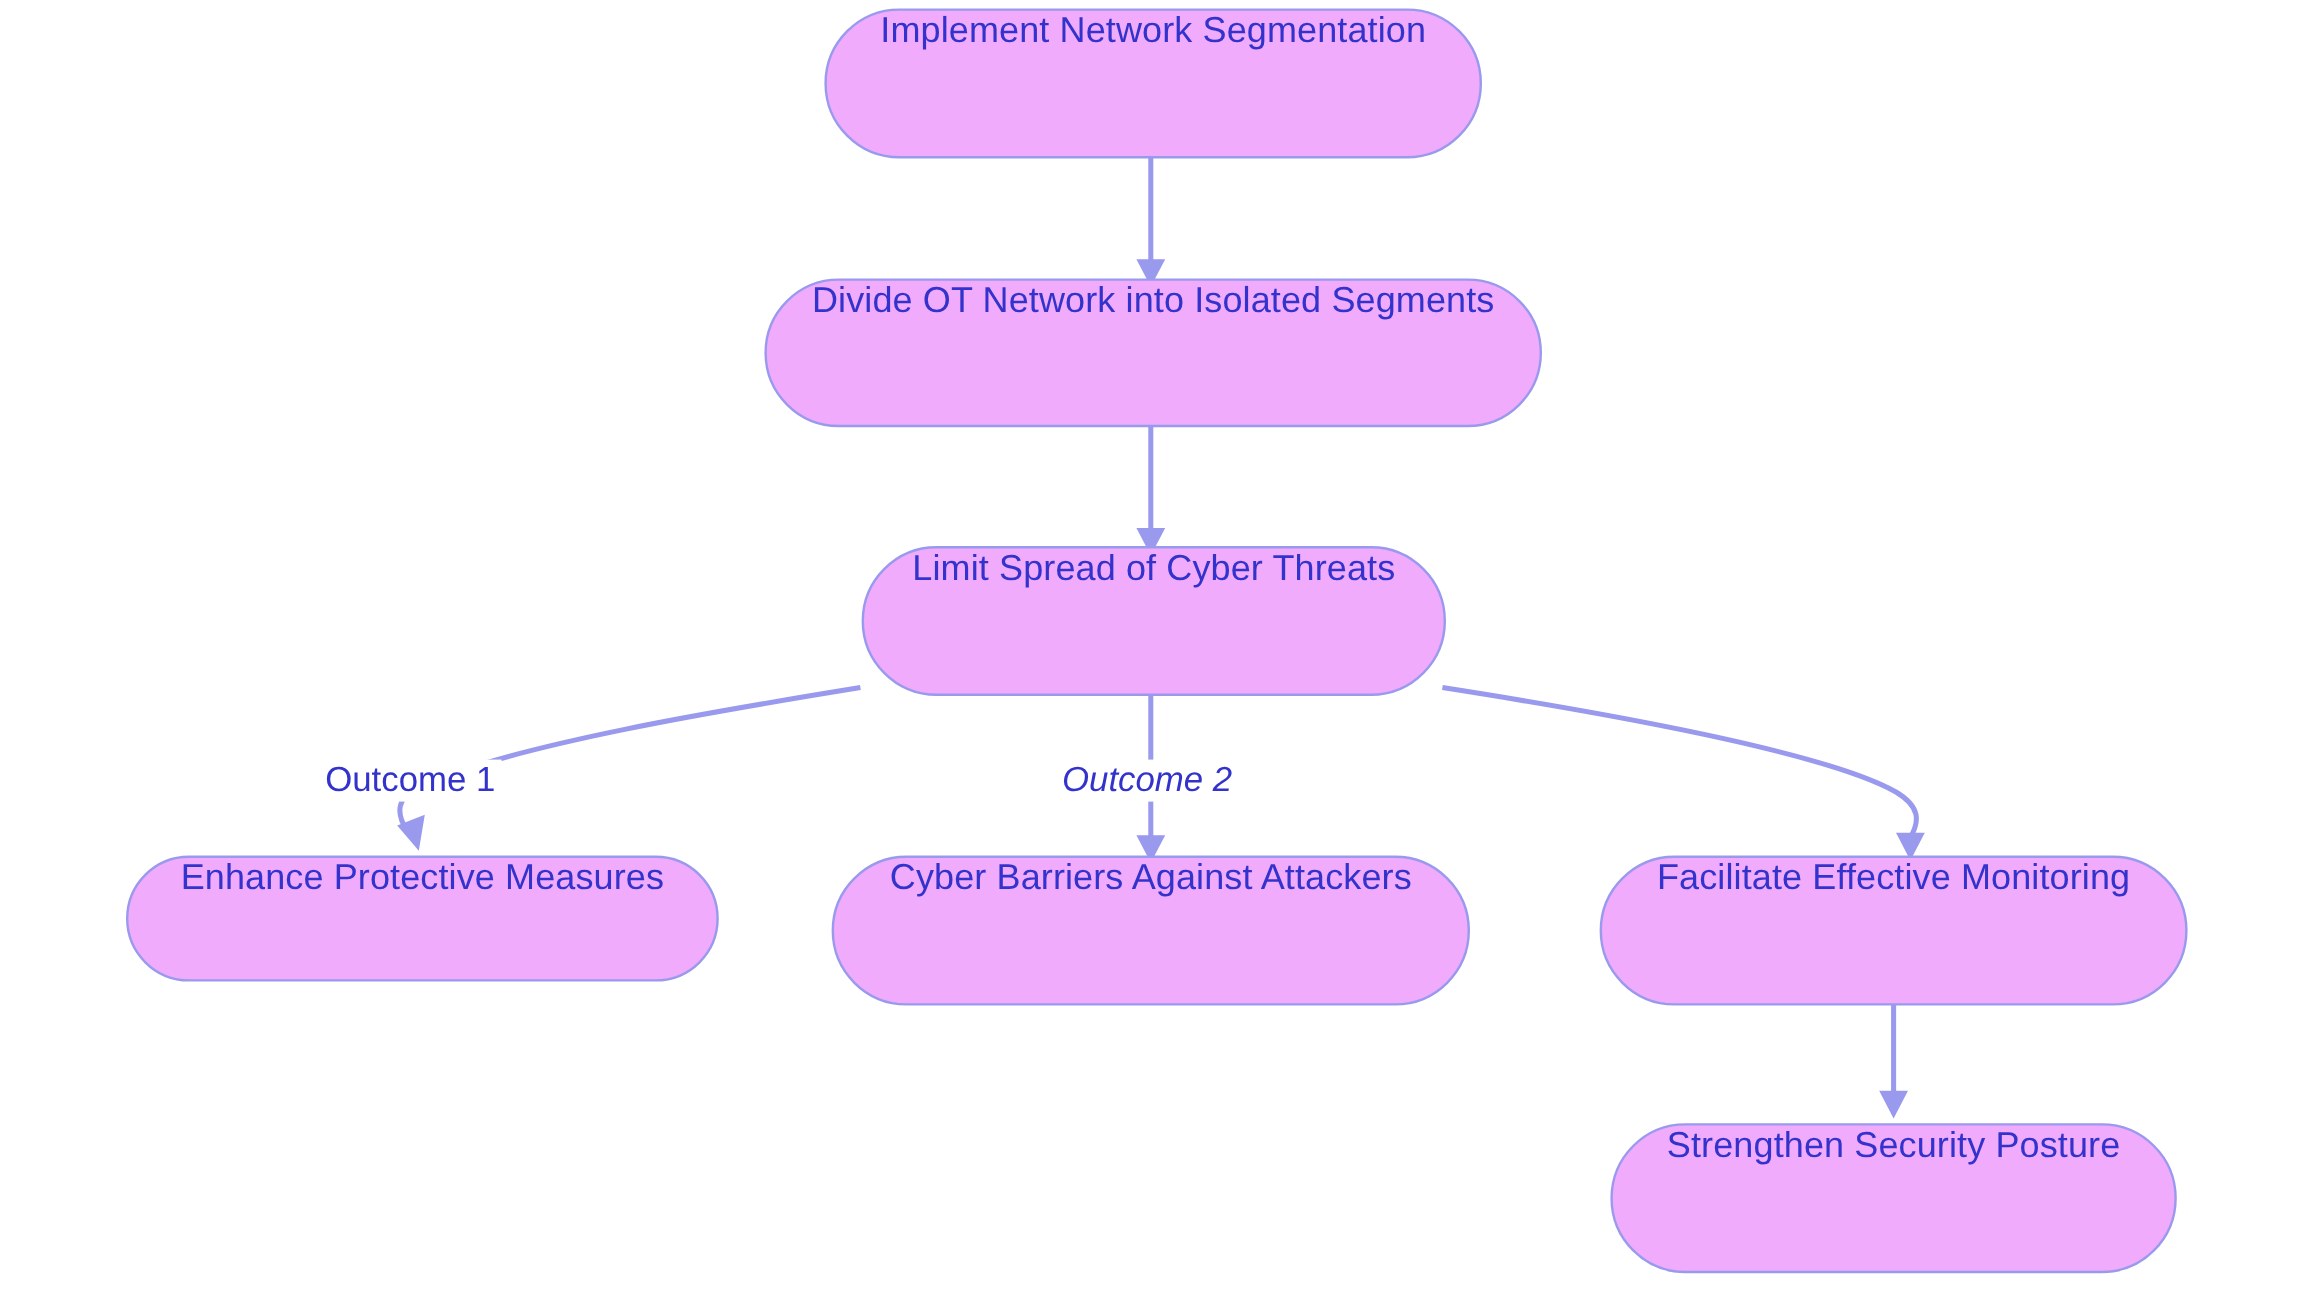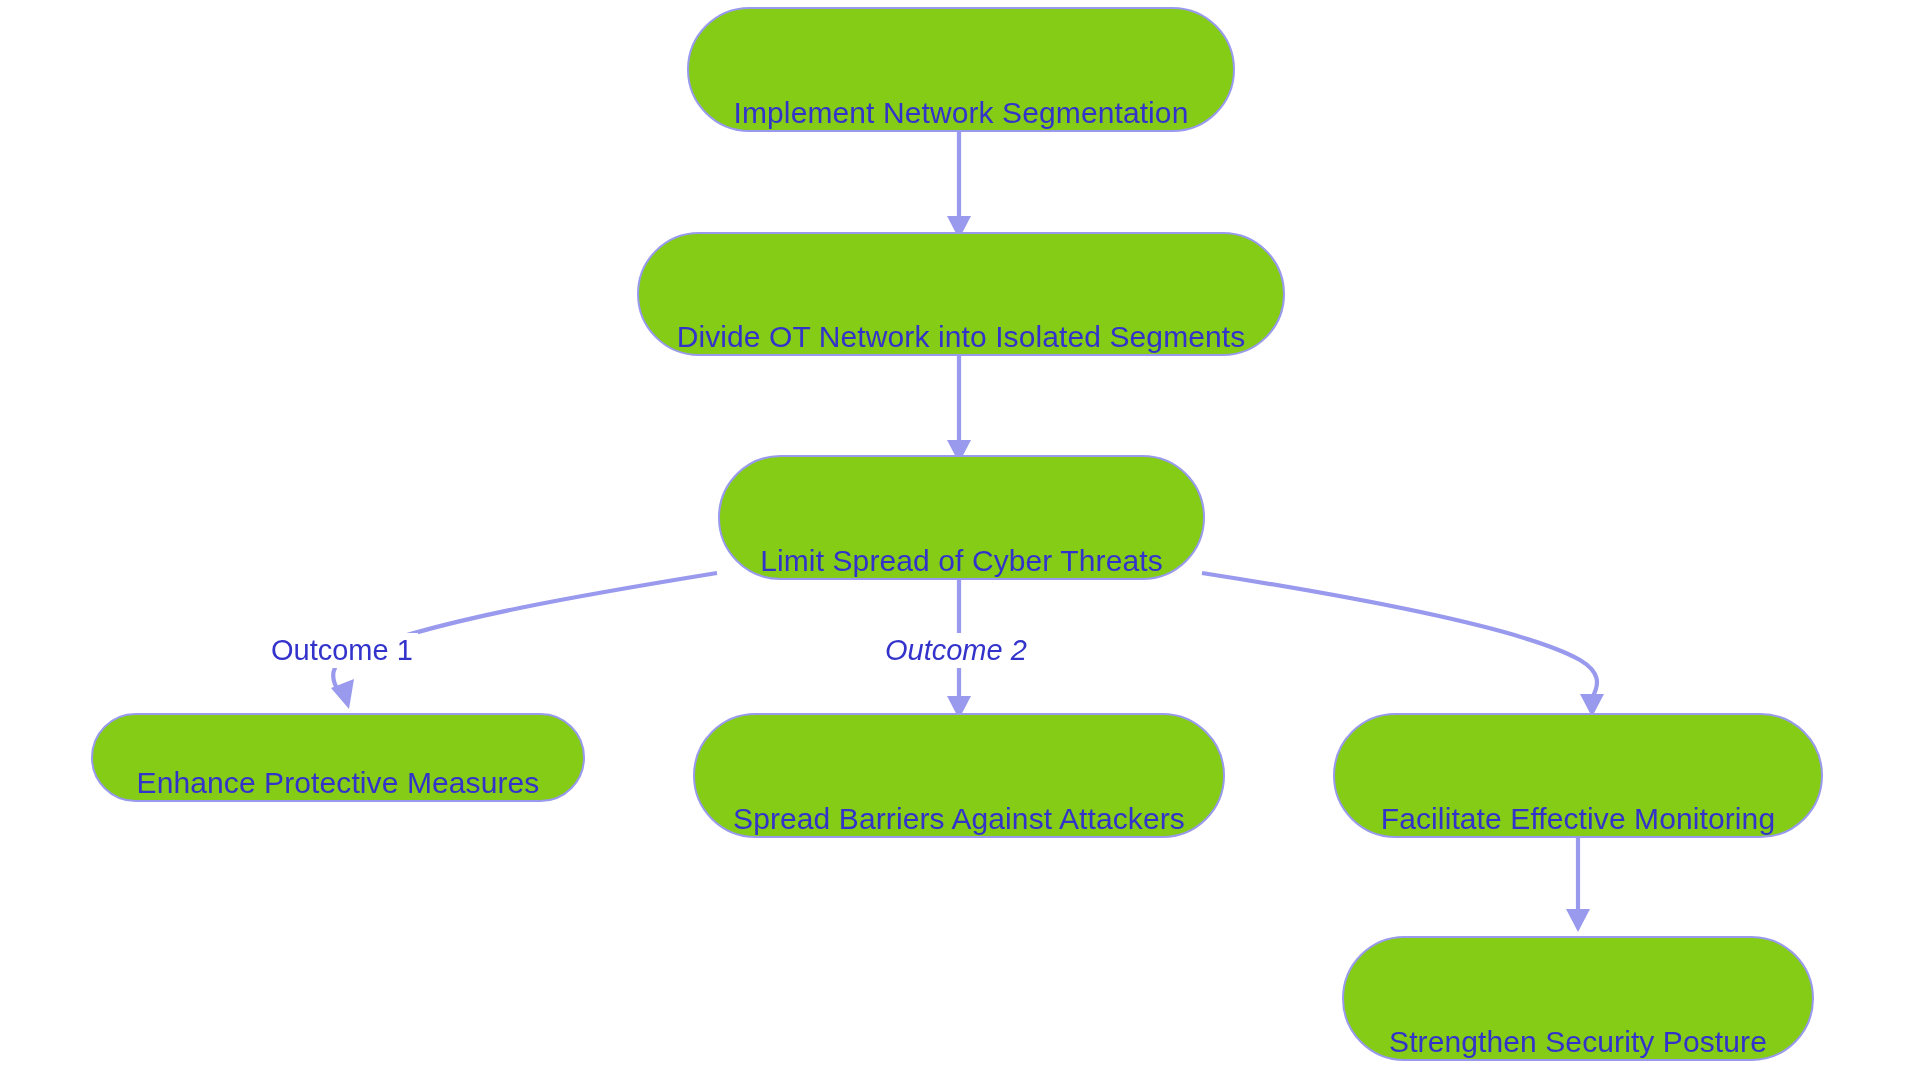--- a/index.html
+++ b/index.html
@@ -33,25 +33,25 @@
     stroke-width: 4.2;
     stroke-linecap: butt;
   }
   .edge-arrowhead {
     fill: #9999ee;
     stroke: none;
   }
   .node {
     position: absolute;
     box-sizing: border-box;
-    background: #84cc16;
+    background: #f0abfc;
     border: 2px solid #9999ee;
     border-radius: 999px;
     display: flex;
-    align-items: flex-end;
+    align-items: flex-start;
     justify-content: center;
     color: #3333cc;
     font-size: 30px;
     font-weight: 400;
     letter-spacing: 0.1px;
     white-space: nowrap;
     padding: 0 38px;
   }
   .edge-label {
     position: absolute;
@@ -106,26 +106,26 @@
   </div>
 
   <div class="node" style="left:718px; top:455px; width:487px; height:125px;">
     <span>Limit Spread of Cyber Threats</span>
   </div>
 
   <div class="node" style="left:637px; top:232px; width:648px; height:124px;">
     <span>Divide OT Network into Isolated Segments</span>
   </div>
 
-  <div class="node" style="left:91px; top:713px; width:494px; height:89px;">
+  <div class="node" style="left:105px; top:713px; width:494px; height:105px;">
     <span>Enhance Protective Measures</span>
   </div>
 
   <div class="node" style="left:693px; top:713px; width:532px; height:125px;">
-    <span>Spread Barriers Against Attackers</span>
+    <span>Cyber Barriers Against Attackers</span>
   </div>
 
   <div class="node" style="left:1342px; top:936px; width:472px; height:125px;">
     <span>Strengthen Security Posture</span>
   </div>
 
   <div class="node" style="left:1333px; top:713px; width:490px; height:125px;">
     <span>Facilitate Effective Monitoring</span>
   </div>
 

